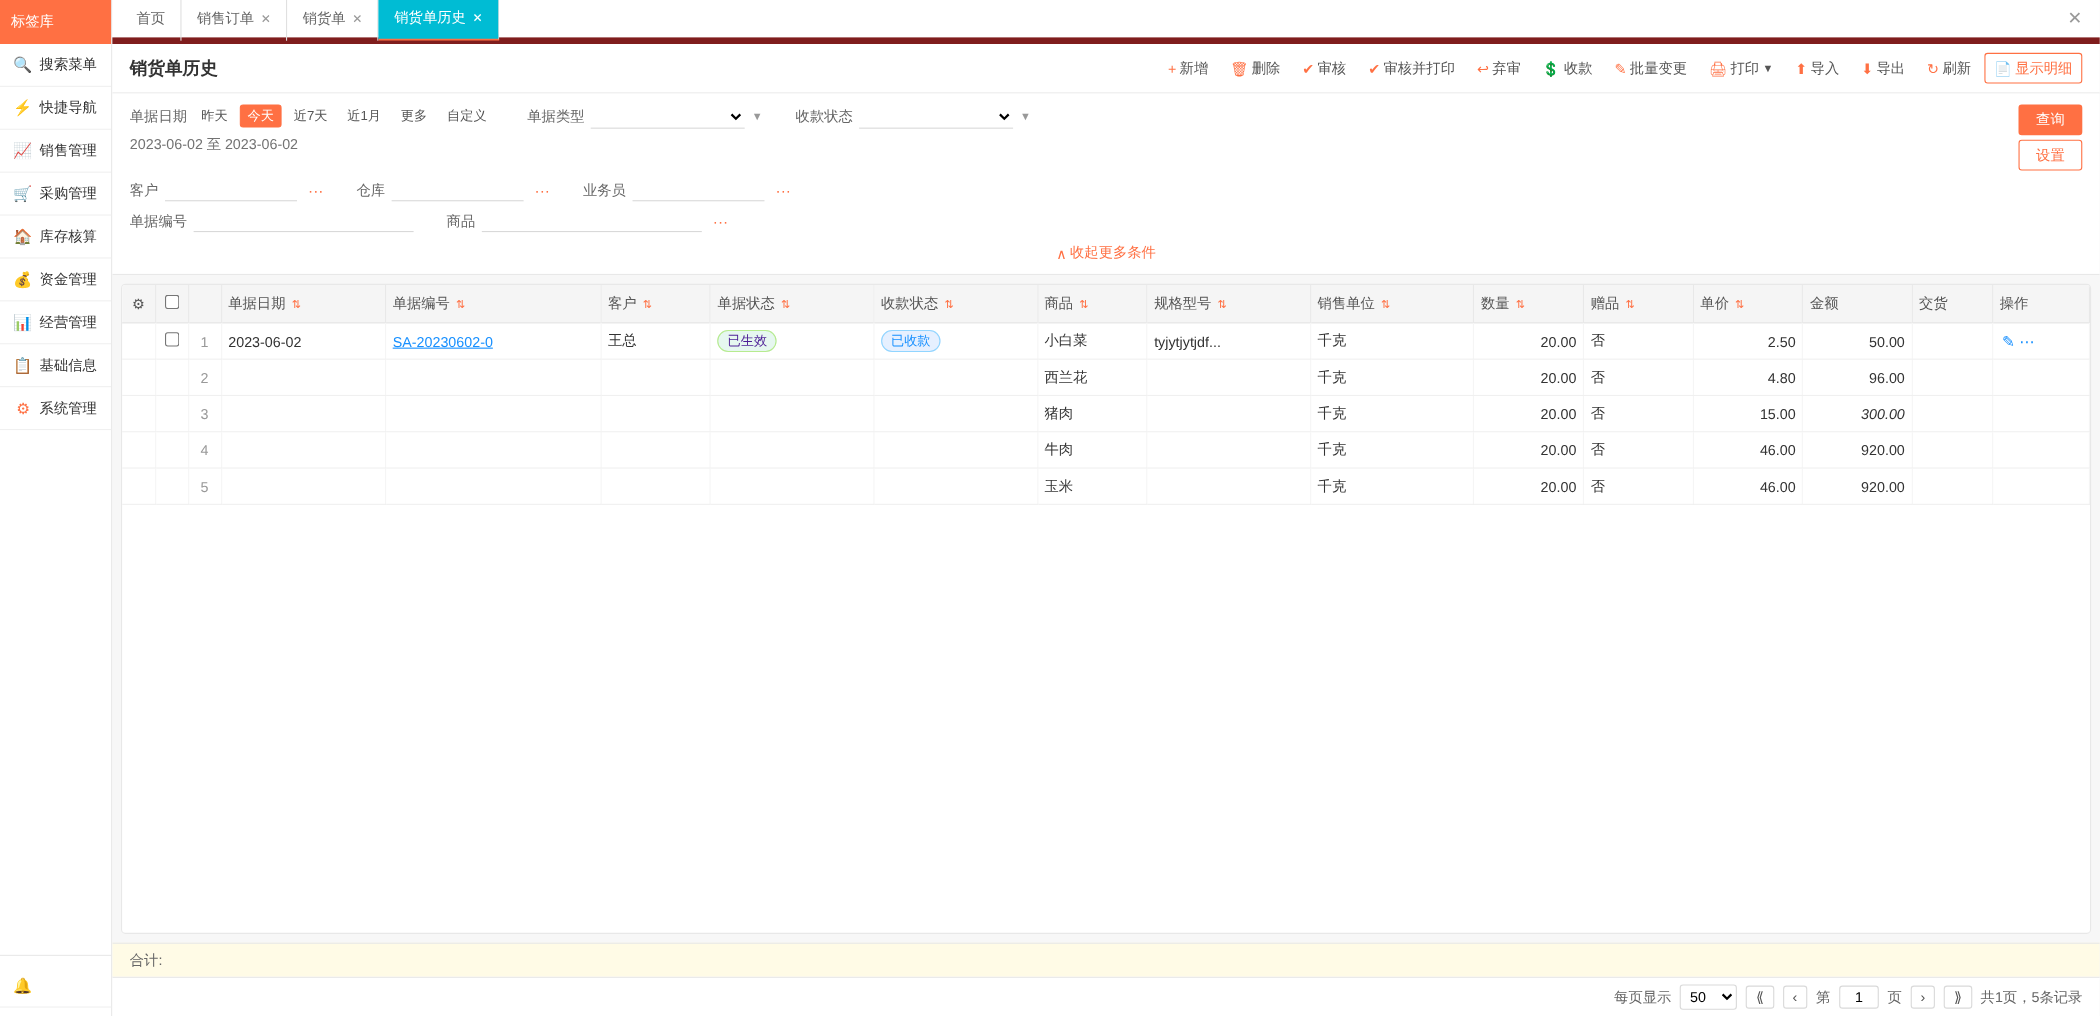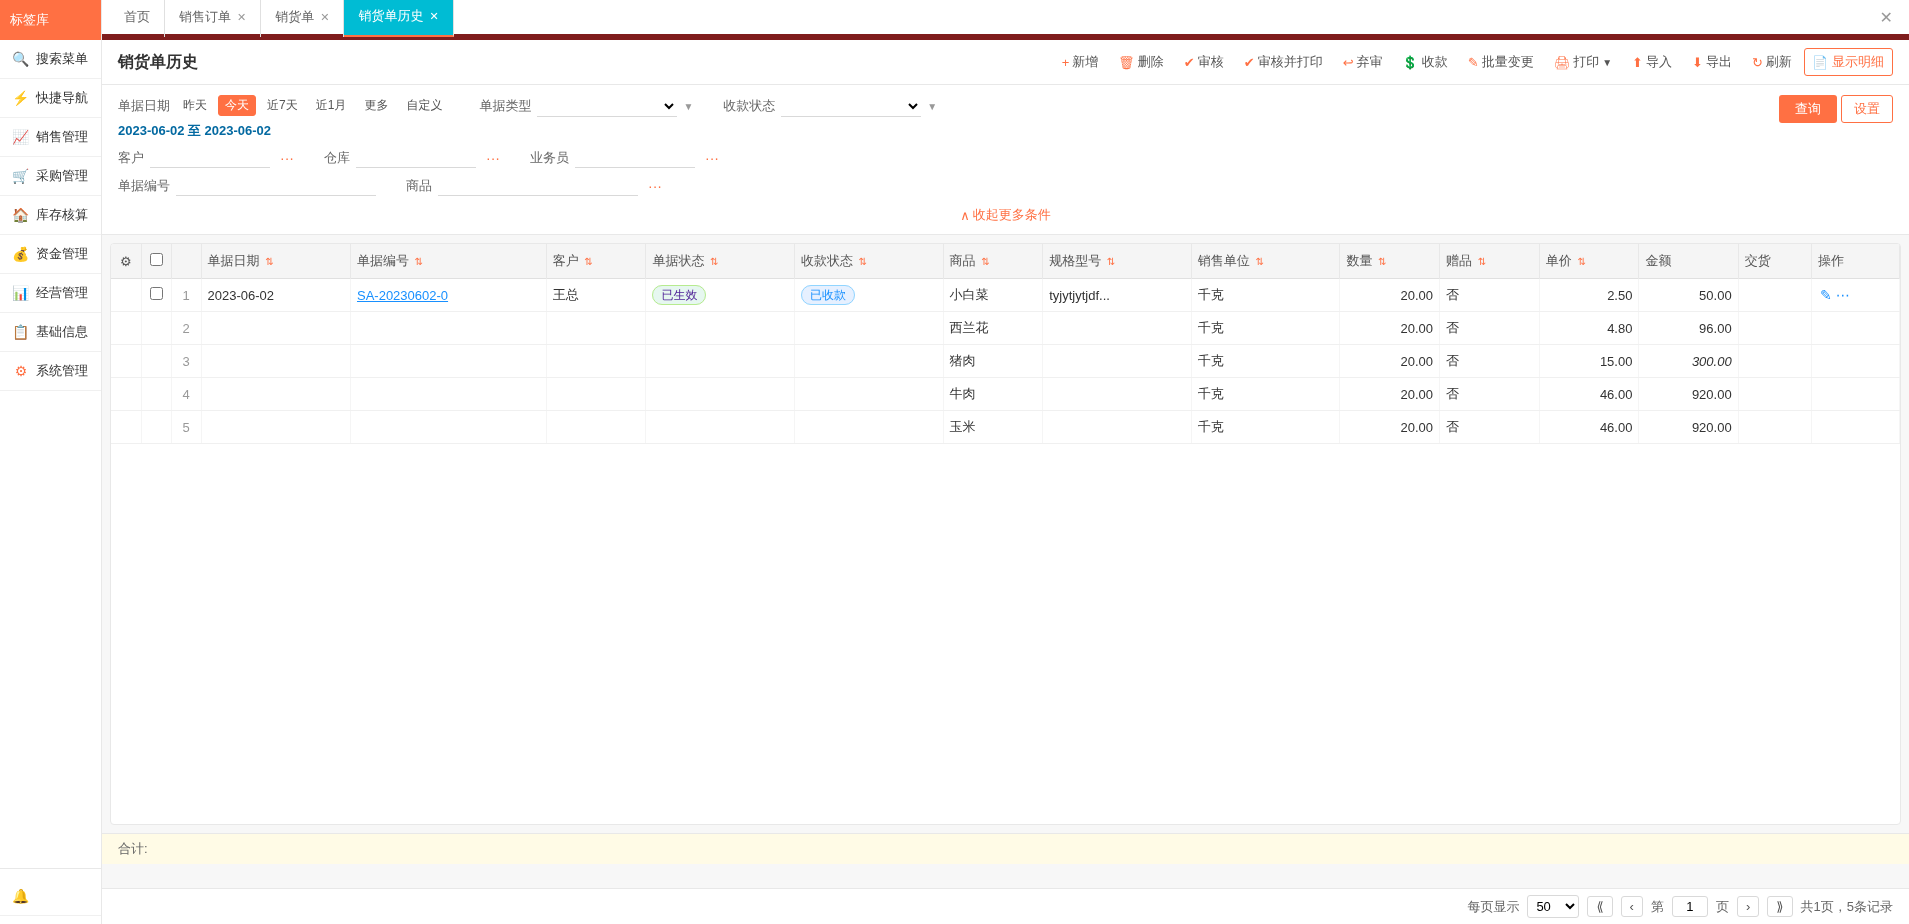--- a/index.html
+++ b/index.html
@@ -189,22 +189,21 @@
       border: 1px solid transparent;
       background: transparent;
     }
     .date-btn.active {
       background: #ff7043;
       color: #fff;
       border-color: #ff7043;
     }
     .date-range {
       font-size: 12px;
-      color: #0369a1;
-      font-weight: bold;
+      color: #737373;
     }
     .more-btn {
       color: #ff7043;
       cursor: pointer;
       font-size: 12px;
       margin-top: 4px;
       display: inline-flex;
       align-items: center;
       gap: 3px;
     }
@@ -308,21 +307,20 @@
     
     .pagination {
       display: flex;
       align-items: center;
       justify-content: flex-end;
       padding: 6px 16px;
       background: #fff;
       border-top: 1px solid #e8e8e8;
       gap: 8px;
       flex-shrink: 0;
-      margin-top: 24px;
     }
     .page-info { color: #666; font-size: 13px; }
     .page-btn {
       border: 1px solid #d9d9d9;
       background: #fff;
       padding: 2px 8px;
       cursor: pointer;
       border-radius: 3px;
       color: #555;
     }
@@ -511,21 +509,21 @@
         </div>
 
         <div class="filter-item">
           <span class="filter-label">收款状态</span>
           <select class="filter-select">
             <option value=""></option>
           </select>
           <span style="color:#999; font-size:10px;">▼</span>
         </div>
 
-        <div style="display:flex; flex-direction:row; gap:4px; margin-left:auto;">
+        <div style="display:flex; flex-direction:column; gap:4px; margin-left:auto;">
           <button class="query-btn">查询</button>
           <button class="settings-btn">设置</button>
         </div>
       </div>
 
       <div style="display:flex; gap:30px; align-items:center; margin-top:8px; flex-wrap:wrap;">
 
         <div class="filter-item">
           <span class="filter-label">客户</span>
           <input class="filter-input" type="text" style="width: 120px;">

